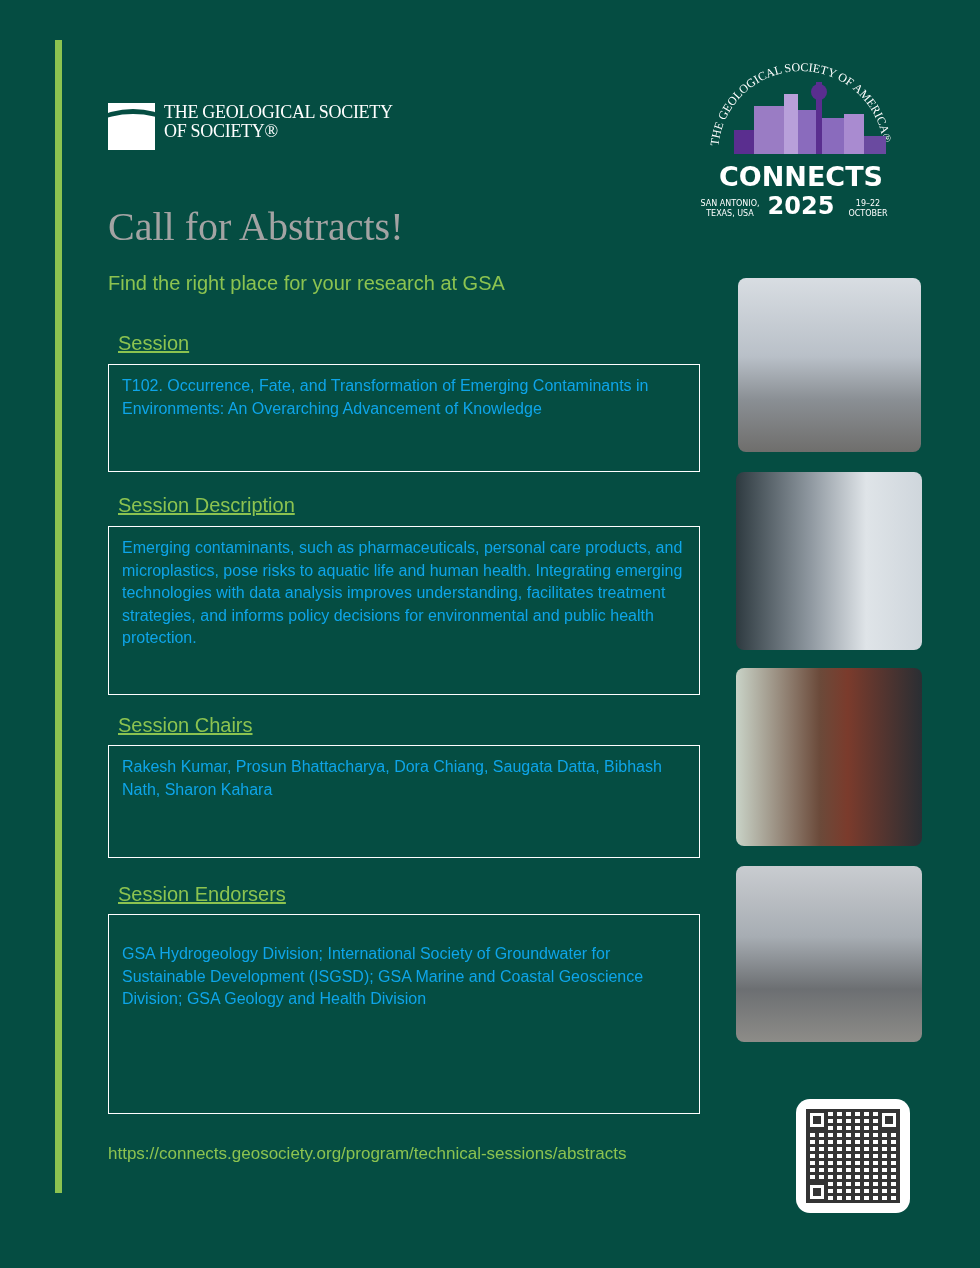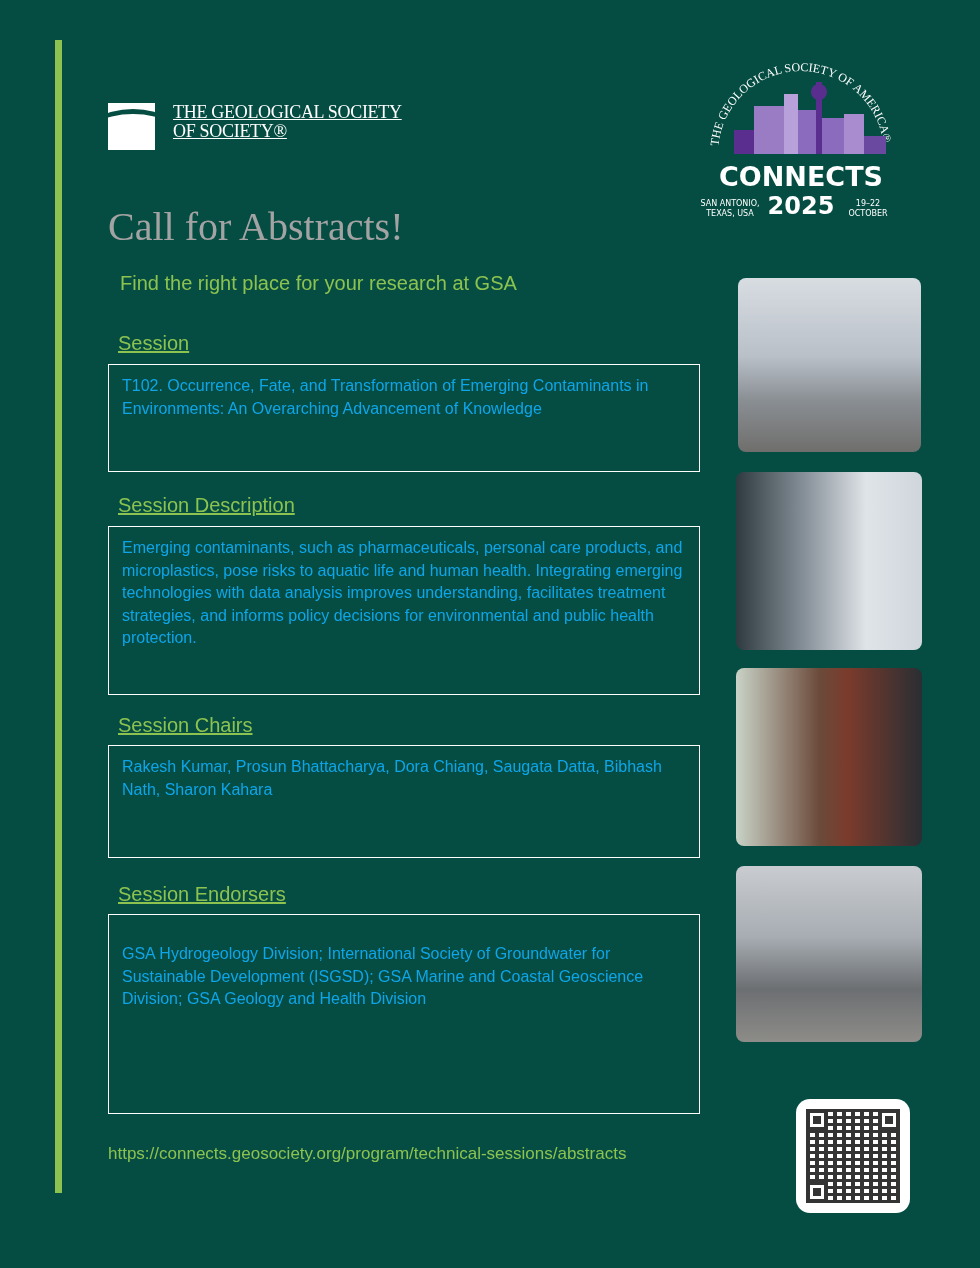--- a/index.html
+++ b/index.html
@@ -6,23 +6,23 @@
     body {
       width: 980px; height: 1268px;
       background: #054d42;
       font-family: "Liberation Sans", sans-serif;
       position: relative; overflow: hidden;
     }
     .side-bar { position: absolute; left: 55px; top: 40px; width: 7px; height: 1153px; background: #8cc350; }
     .logo { position: absolute; left: 108px; top: 103px; display: flex; align-items: flex-start; }
     .logo-mark { width: 47px; height: 47px; background: #fff; position: relative; overflow: hidden; }
     .logo-mark::after { content: ""; position: absolute; left: -30px; top: 6px; width: 110px; height: 70px; border-radius: 50%; border-top: 5px solid #054d42; }
-    .logo-text { margin-left: 18px; color: #fff; font-family: "Liberation Serif", serif; font-size: 18px; line-height: 19px; letter-spacing: -0.3px; text-decoration: underline; }
+    .logo-text { margin-left: 9px; color: #fff; font-family: "Liberation Serif", serif; font-size: 18px; line-height: 19px; letter-spacing: -0.3px; }
     .title { position: absolute; left: 108px; top: 192px; color: #a3a3a3; font-family: "Liberation Serif", serif; font-size: 40px; line-height: 70px; text-align: center; }
-    .subtitle { position: absolute; left: 120px; top: 272px; color: #8cc350; font-size: 20px; }
+    .subtitle { position: absolute; left: 108px; top: 272px; color: #8cc350; font-size: 20px; }
     .label { position: absolute; left: 118px; color: #8cc350; font-size: 20px; text-decoration: underline; }
     .box { position: absolute; left: 108px; width: 592px; border: 1.5px solid #fff; color: #0ea5e9; font-size: 16px; line-height: 22.5px; padding: 10px 13px; }
     .photo { position: absolute; left: 736px; width: 186px; border-radius: 8px; overflow: hidden; }
     .url { position: absolute; left: 108px; top: 1144px; color: #8cc350; font-size: 17px; }
     .qr { position: absolute; left: 796px; top: 1099px; width: 114px; height: 114px; background: #fff; border-radius: 14px; padding: 10px; }
     .qr-grid { width: 94px; height: 94px; background:
       repeating-linear-gradient(90deg, #111 0 4px, transparent 4px 9px),
       repeating-linear-gradient(0deg, #111 0 3px, #fff 3px 7px); opacity: .85; position: relative; }
     .finder { position: absolute; width: 22px; height: 22px; border: 4px solid #111; background: #fff; }
     .finder::after { content: ""; position: absolute; left: 3px; top: 3px; width: 8px; height: 8px; background: #111; }

